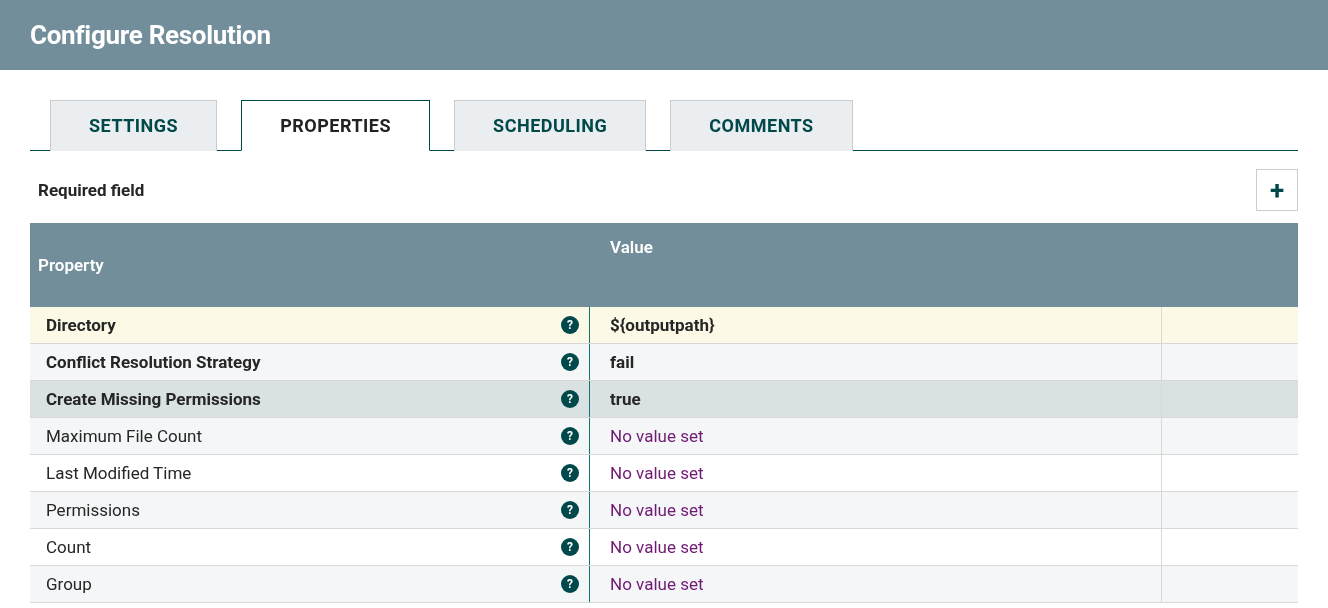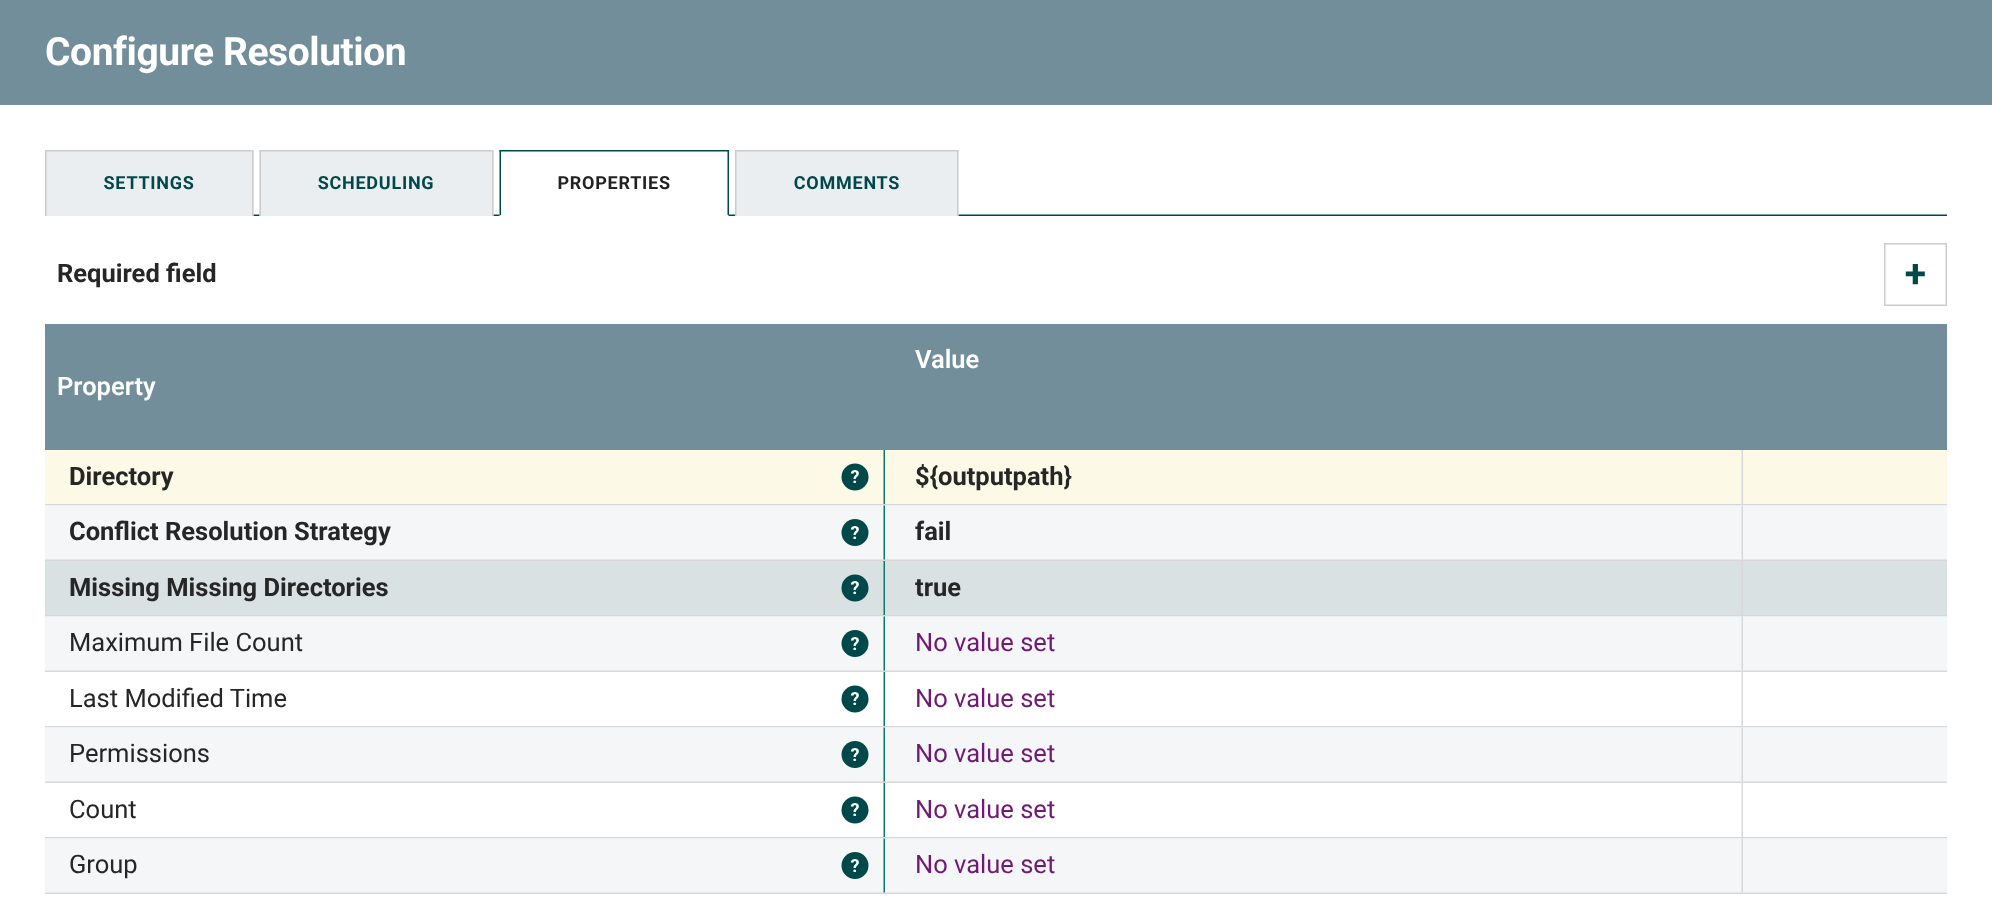--- a/index.html
+++ b/index.html
@@ -25,25 +25,26 @@
   .tabs {
     display: flex;
     gap: 4px;
   }
   .tab {
     padding: 14px 38px;
     background: #eaeef0;
     border: 1px solid #ccc;
     border-bottom: none;
     color: #004849;
-    font-size: 12px;
+    font-size: 18px;
     font-weight: 700;
     letter-spacing: 0.5px;
     cursor: pointer;
     text-align: center;
+    margin-left: 20px;
   }
   .tab.active {
     background: #fff;
     color: #222;
     border: 1px solid #004849;
     border-bottom: 1px solid #fff;
     position: relative;
     z-index: 2;
   }
   .tab-underline {
@@ -149,22 +150,22 @@
 <body>
 
 <div class="header">
   <h1>Configure Resolution</h1>
 </div>
 
 <div class="content">
 
   <div class="tabs">
     <div class="tab">SETTINGS</div>
+    <div class="tab active">PROPERTIES</div>
     <div class="tab">SCHEDULING</div>
-    <div class="tab active">PROPERTIES</div>
     <div class="tab">COMMENTS</div>
   </div>
   <div class="tab-underline"></div>
 
   <div class="section-header">
     <span class="label">Required field</span>
     <div class="add-btn">
       <span>+</span>
     </div>
   </div>
@@ -187,21 +188,21 @@
       <div class="row">
         <div class="col-property">
           <span class="prop-name required">Conflict Resolution Strategy</span>
           <span class="help-icon">?</span>
         </div>
         <div class="col-value">fail</div>
         <div class="col-actions"></div>
       </div>
       <div class="row selected">
         <div class="col-property">
-          <span class="prop-name required">Missing Missing Directories</span>
+          <span class="prop-name required">Create Missing Permissions</span>
           <span class="help-icon">?</span>
         </div>
         <div class="col-value">true</div>
         <div class="col-actions"></div>
       </div>
       <div class="row">
         <div class="col-property">
           <span class="prop-name">Maximum File Count</span>
           <span class="help-icon">?</span>
         </div>

